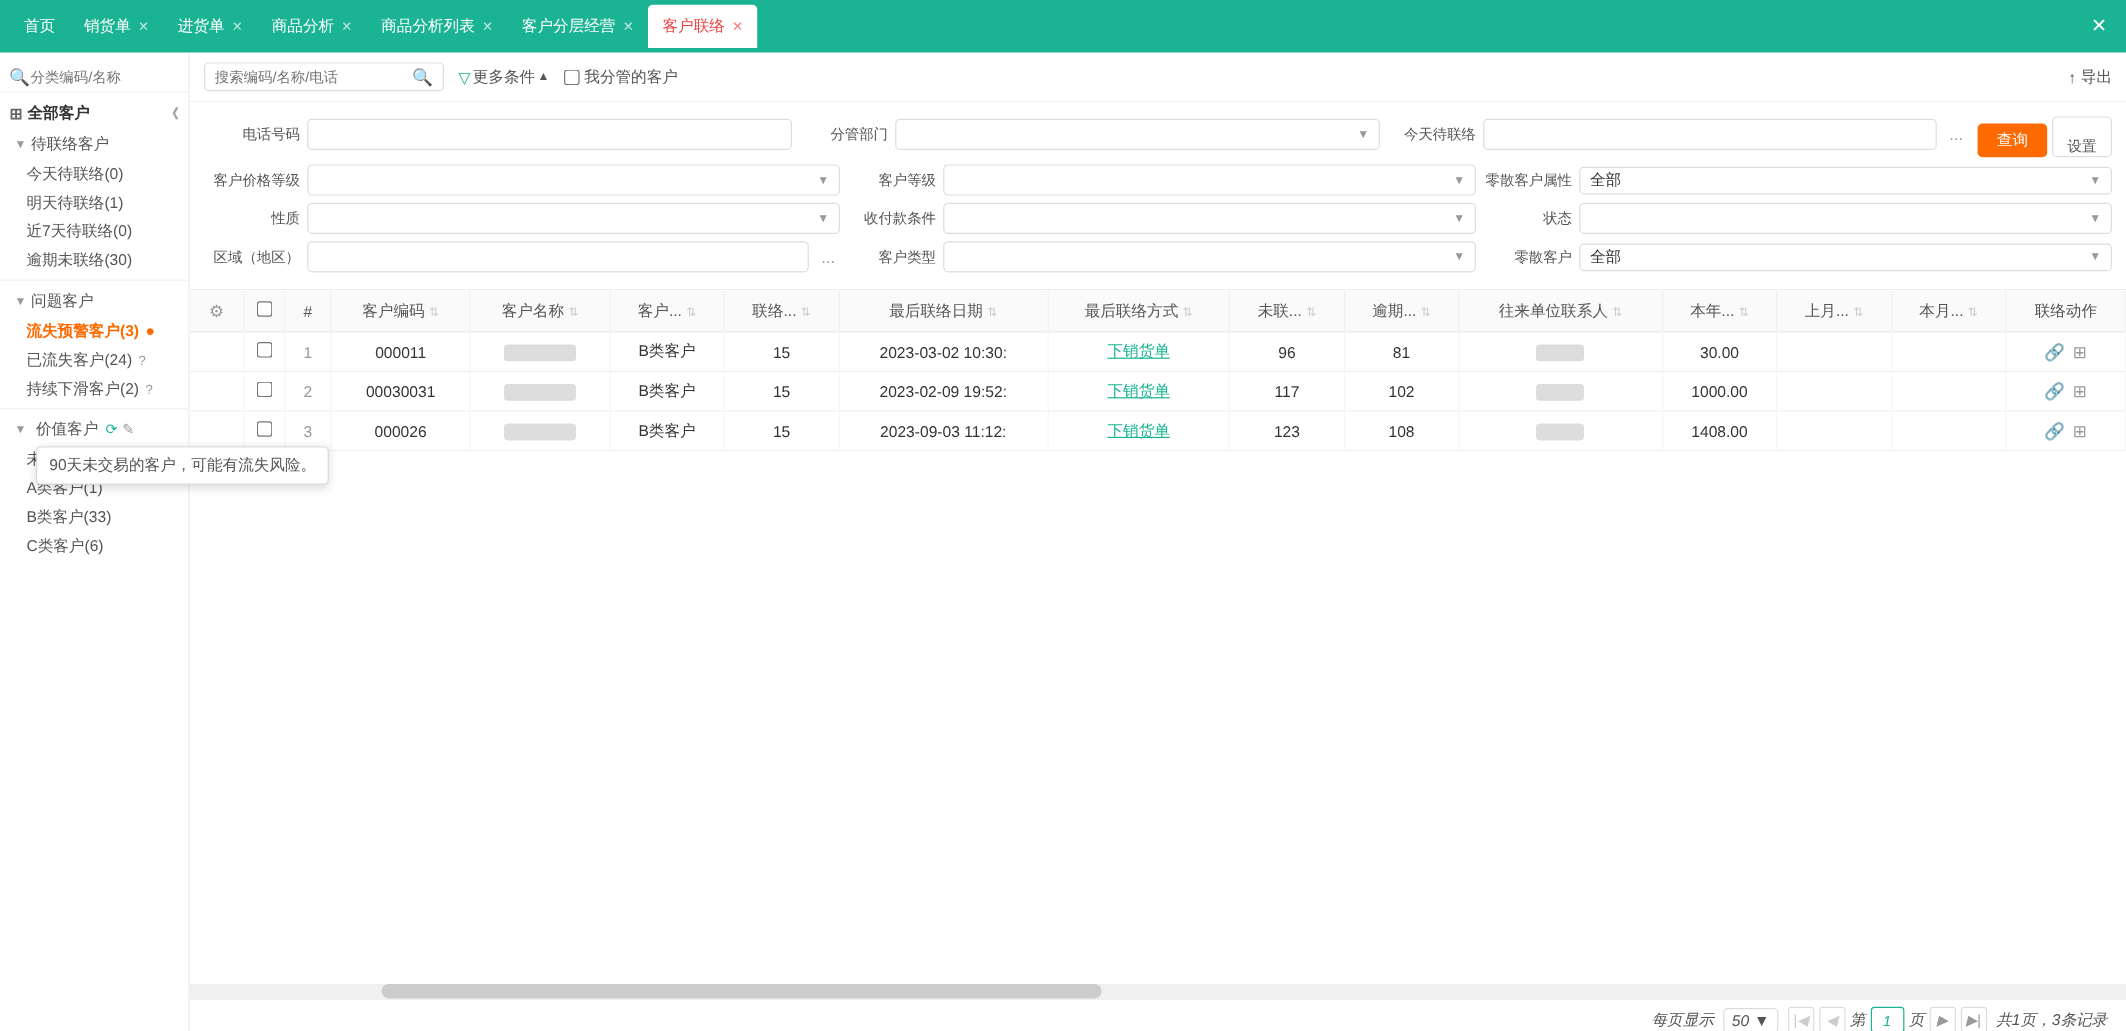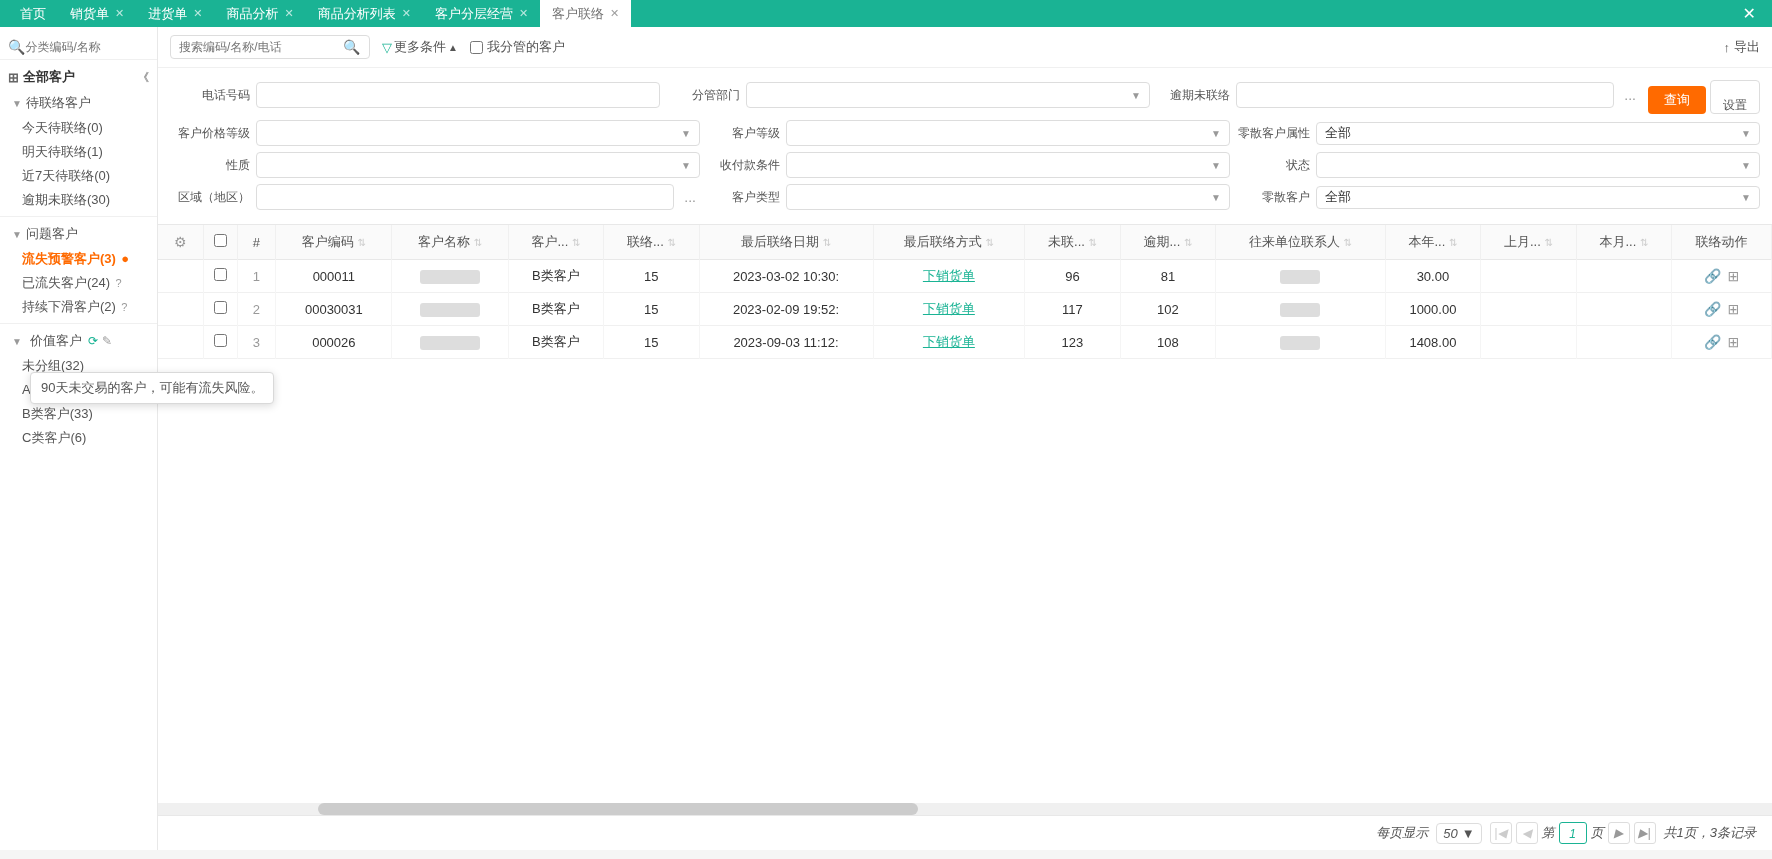--- a/index.html
+++ b/index.html
@@ -3,36 +3,36 @@
   <meta charset="utf-8">
   <style>
     * { box-sizing: border-box; margin: 0; padding: 0; font-family: 'Microsoft YaHei', Arial, sans-serif; font-size: 13px; }
     body { background: #f5f5f5; overflow: hidden; }
 
     
     .tab-bar {
       display: flex;
       align-items: center;
       background: #1ab394;
-      height: 27px;
+      height: 44px;
       padding: 0 8px;
     }
     .tab-item {
       display: flex;
       align-items: center;
       padding: 0 12px;
       height: 36px;
       color: #fff;
       cursor: pointer;
       font-size: 13px;
       white-space: nowrap;
     }
     .tab-item.active {
       background: #fff;
-      color: #737373;
+      color: #ef4444;
       border-radius: 4px 4px 0 0;
     }
     .tab-item .close-btn {
       margin-left: 6px;
       font-size: 11px;
       opacity: 0.7;
     }
     .tab-bar-close {
       margin-left: auto;
       color: #fff;
@@ -547,21 +547,21 @@
           <span class="adv-filter-label">电话号码</span>
           <input class="adv-filter-input" type="text" style="width: 180px;">
         </div>
         <div class="adv-filter-item">
           <span class="adv-filter-label">分管部门</span>
           <div class="adv-filter-select" style="width:180px;">
             <span class="chevron">▼</span>
           </div>
         </div>
         <div class="adv-filter-item">
-          <span class="adv-filter-label">逾期未联络</span>
+          <span class="adv-filter-label">今天待联络</span>
           <div class="adv-filter-select" style="width:160px;">
           </div>
           <span class="adv-filter-dots">...</span>
         </div>
         <div class="btn-group-right">
           <button class="query-btn">查询</button>
           <button class="setting-btn">设置</button>
         </div>
       </div>
 

